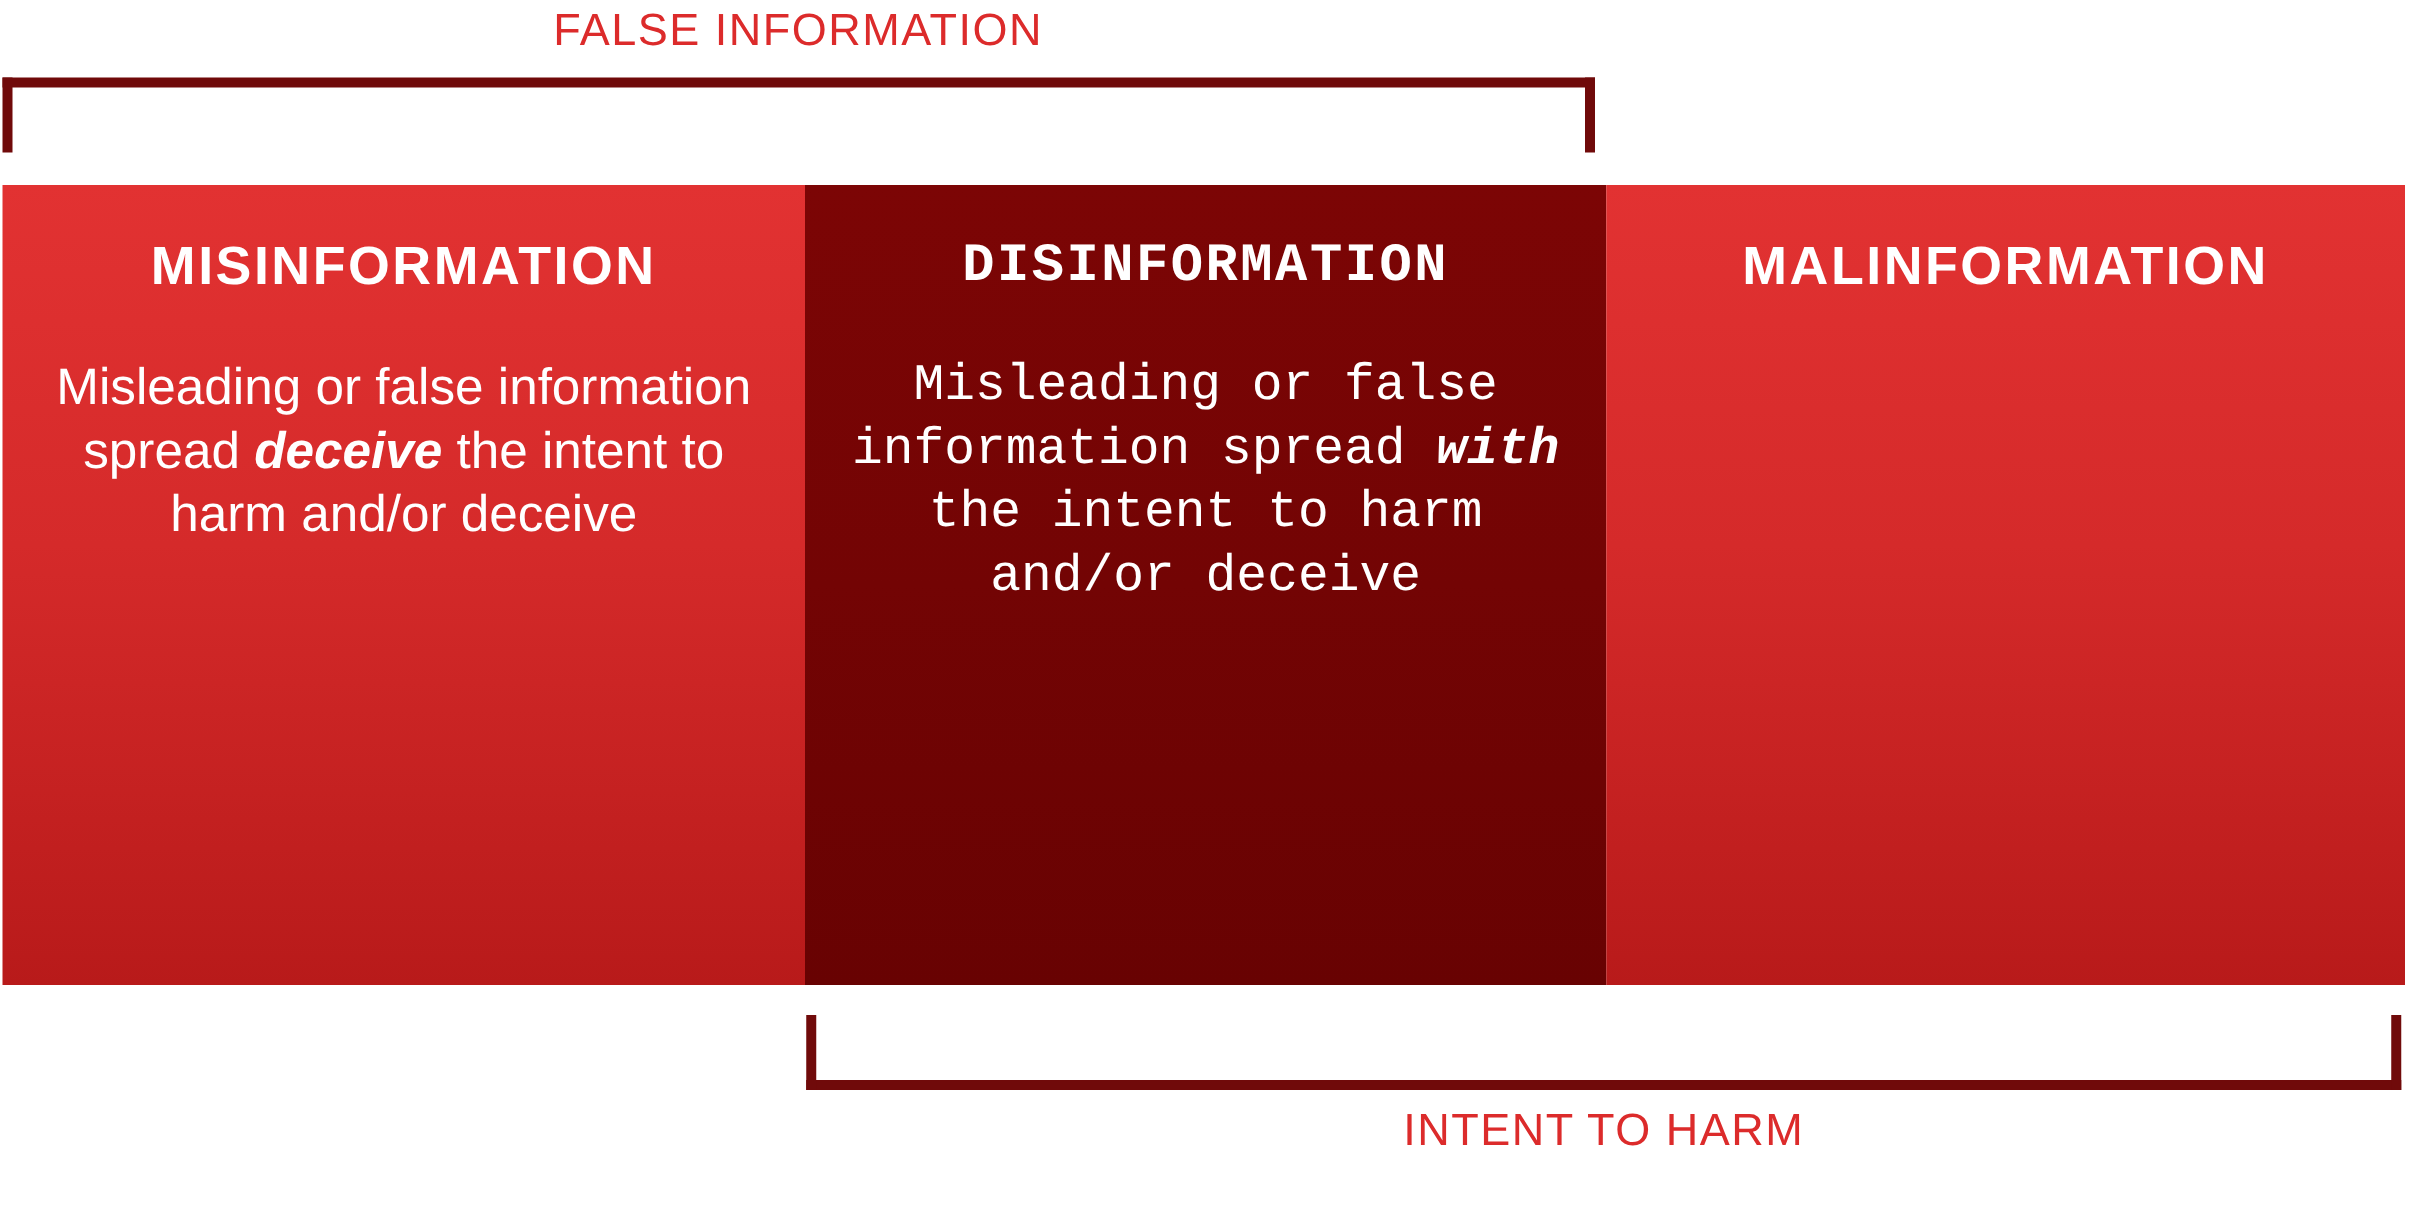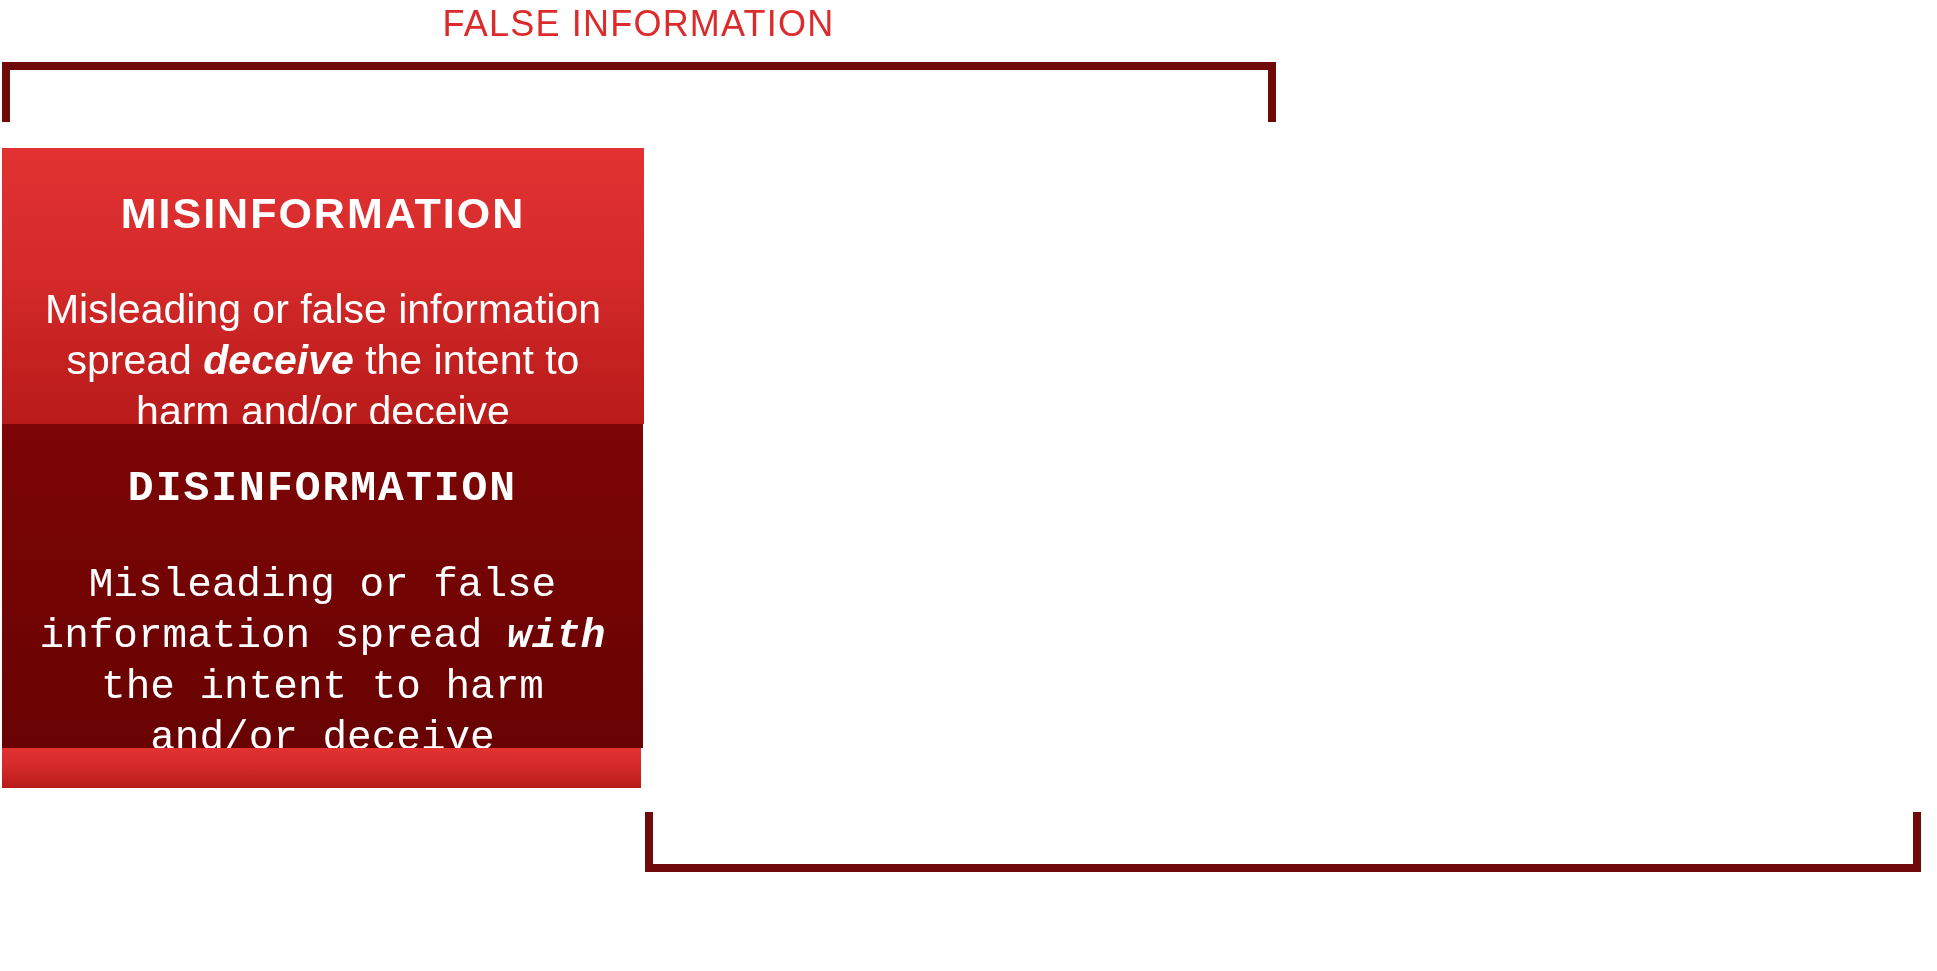--- a/index.html
+++ b/index.html
@@ -72,21 +72,21 @@
   }
 
   
   .panels {
     position: absolute;
     left: 2px;
     top: 148px;
     width: 1922px;
     height: 640px;
     display: flex;
-    flex-direction: column;
+    flex-direction: row;
   }
   .panel {
     box-sizing: border-box;
     padding: 40px 18px 0 18px;
     text-align: center;
     color: #ffffff;
     overflow: hidden;
   }
   .panel-mis {
     width: 642px;
@@ -188,24 +188,26 @@
       <div class="panel-title">MISINFORMATION</div>
       <div class="panel-body"><span>Misleading or false information spread </span><em>deceive</em><span> the intent to harm and/or deceive</span></div>
     </div>
 
     <div class="panel panel-dis">
       <div class="panel-title">DISINFORMATION</div>
       <div class="panel-body"><span>Misleading or false information spread </span><em>with</em><span> the intent to harm and/or deceive</span></div>
     </div>
 
     <div class="panel panel-mal">
+      <div class="panel-title">MALINFORMATION</div>
     </div>
 
   </div>
 
   <div class="bracket-bottom">
     <div class="bar-h"></div>
     <div class="bar-v-left"></div>
     <div class="bar-v-right"></div>
   </div>
 
+  <div class="bottom-label">INTENT TO HARM</div>
 
 </div>
 
 </body></html>

